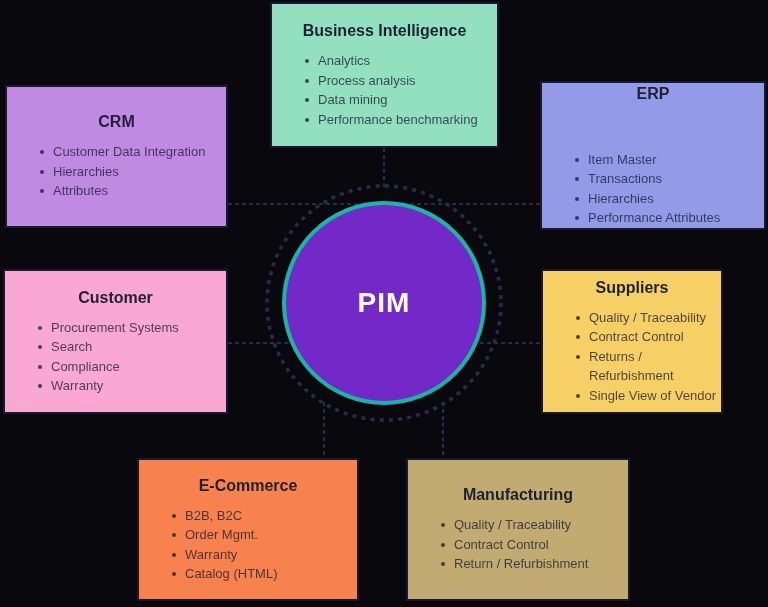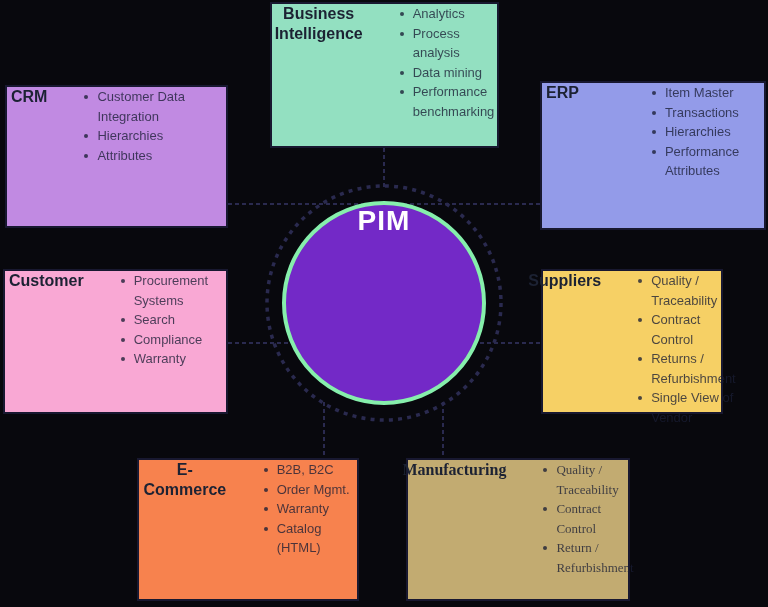--- a/index.html
+++ b/index.html
@@ -18,32 +18,32 @@
   .ln-bi-v  { left:383px; top:148px; height:39px; }
   .ln-top-h { left:228px; top:203px; width:312px; }
   .ln-mid-h { left:228px; top:342px; width:313px; }
   .ln-ec-v  { left:323px; top:402px; height:56px; }
   .ln-mfg-v { left:442px; top:402px; height:56px; }
 
   
   .ring { position:absolute; left:264px; top:183px; z-index:1; }
   .hub {
     position:absolute; left:282px; top:201px; width:204px; height:204px;
-    border-radius:50%; border:4px solid #86efac; box-sizing:border-box;
-    display:flex; align-items:flex-start; justify-content:center; z-index:2;
+    border-radius:50%; border:4px solid #14b8a6; box-sizing:border-box;
+    display:flex; align-items:center; justify-content:center; z-index:2;
   }
   .hub-label {
     color:#ffffff; font-size:28px; font-weight:700; letter-spacing:1px;
   }
 
   
   .box {
     position:absolute; z-index:3; box-sizing:border-box;
     border:2px solid #181830;
-    display:flex; flex-direction:row; justify-content:center;
+    display:flex; flex-direction:column; justify-content:center;
   }
   .box-title {
     text-align:center; font-size:16px; font-weight:700;
     color:#1c2233; margin:0 4px 10px 4px; line-height:20px;
   }
   .box-list {
     list-style:none; margin:0; padding:0 4px 0 33px;
     font-size:13px; color:rgba(25,30,52,0.78); font-weight:500;
   }
   .box-list li {
@@ -53,21 +53,21 @@
     content:""; position:absolute; left:0; top:8px;
     width:4px; height:4px; border-radius:50%; background:currentColor;
   }
 
   .pos-bi            { left:270px; top:2px;   width:229px; height:146px; }
   .pos-crm           { left:5px;   top:85px;  width:223px; height:143px; }
   .pos-erp           { left:540px; top:81px;  width:226px; height:149px; }
   .pos-customer      { left:3px;   top:269px; width:225px; height:145px; }
   .pos-suppliers     { left:541px; top:269px; width:182px; height:145px; }
   .pos-ecommerce     { left:137px; top:458px; width:222px; height:143px; }
-  .pos-manufacturing { left:406px; top:458px; width:224px; height:143px;font-family:Liberation Serif, serif; }
+  .pos-manufacturing { left:406px; top:458px; width:224px; height:143px; }
 </style>
 </head>
 <body>
 
 <div class="canvas">
 
   <div class="ln v ln-bi-v"></div>
   <div class="ln h ln-top-h"></div>
   <div class="ln h ln-mid-h"></div>
   <div class="ln v ln-ec-v"></div>

